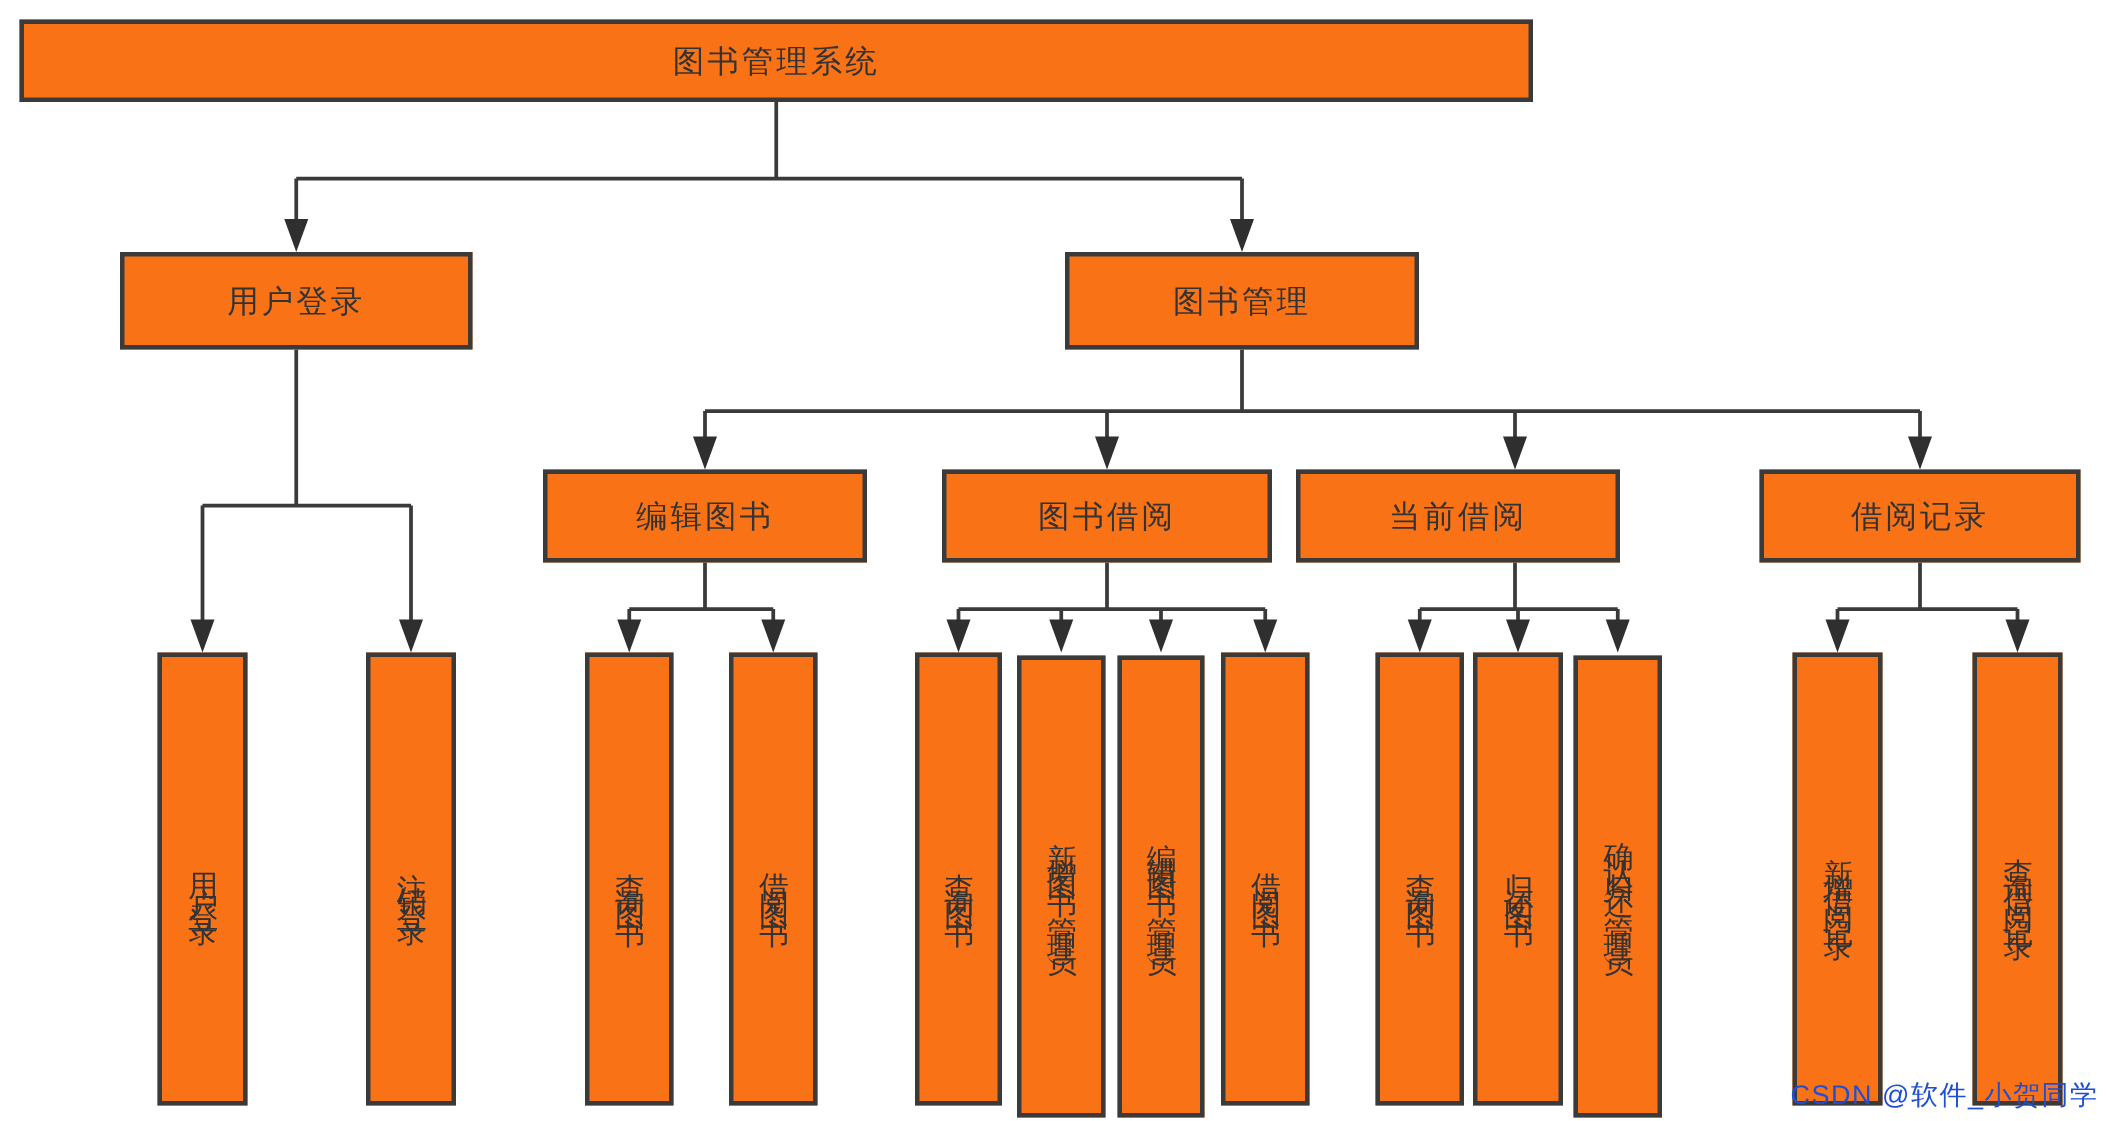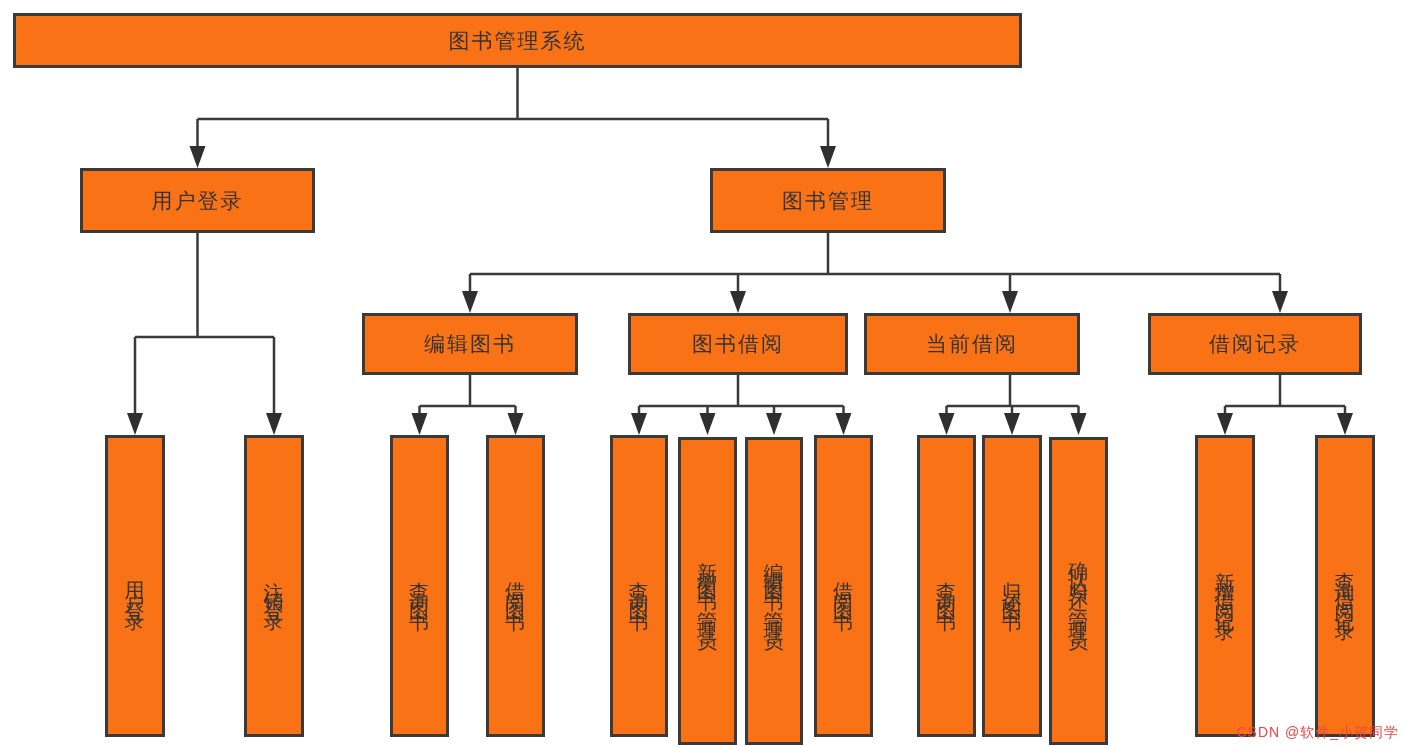--- a/index.html
+++ b/index.html
@@ -42,22 +42,22 @@
     writing-mode: vertical-rl;
     text-orientation: mixed;
     font-size: 20px;
     letter-spacing: 10px;
     line-height: 1;
   }
   .watermark {
     position: absolute;
     right: 6px;
     bottom: 5px;
-    font-size: 14px;
-    color: #ef4444;
+    font-size: 18px;
+    color: #1d4ed8;
     letter-spacing: 1px;
     white-space: nowrap;
     z-index: 5;
   }
 </style>
 </head>
 <body>
 
 <div class="canvas">
 
@@ -107,21 +107,21 @@
 
   <div class="box h" style="left:362px;top:313px;width:216px;height:62px">
     <span>编辑图书</span>
   </div>
   <div class="box h" style="left:628px;top:313px;width:220px;height:62px">
     <span>图书借阅</span>
   </div>
   <div class="box h" style="left:864px;top:313px;width:216px;height:62px">
     <span>当前借阅</span>
   </div>
-  <div class="box h" style="left:1148px;top:313px;width:214px;height:62px">
+  <div class="box h" style="left:1173px;top:313px;width:214px;height:62px">
     <span>借阅记录</span>
   </div>
 
   <div class="box v" style="left:105px;top:435px;width:60px;height:302px">
     <span class="vt">用户登录</span>
   </div>
   <div class="box v" style="left:244px;top:435px;width:60px;height:302px">
     <span class="vt">注销登录</span>
   </div>
 

